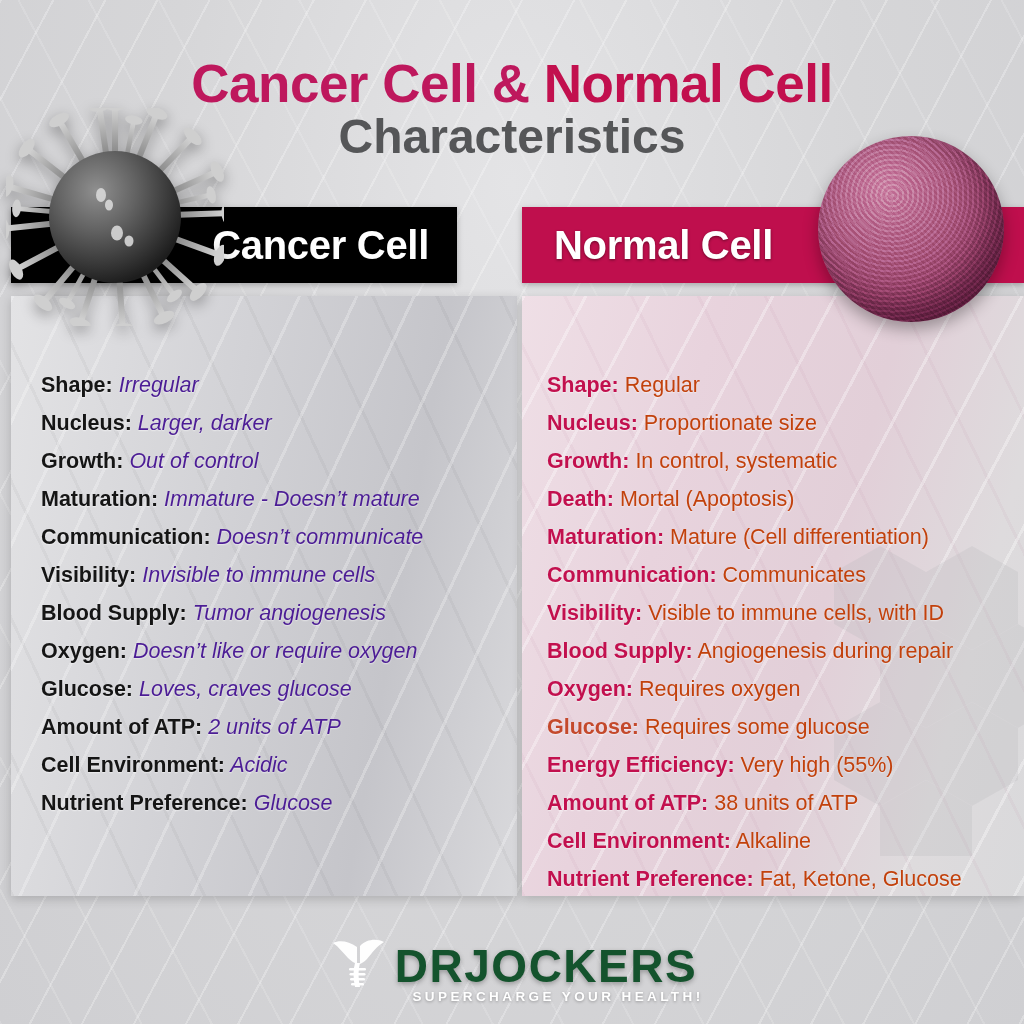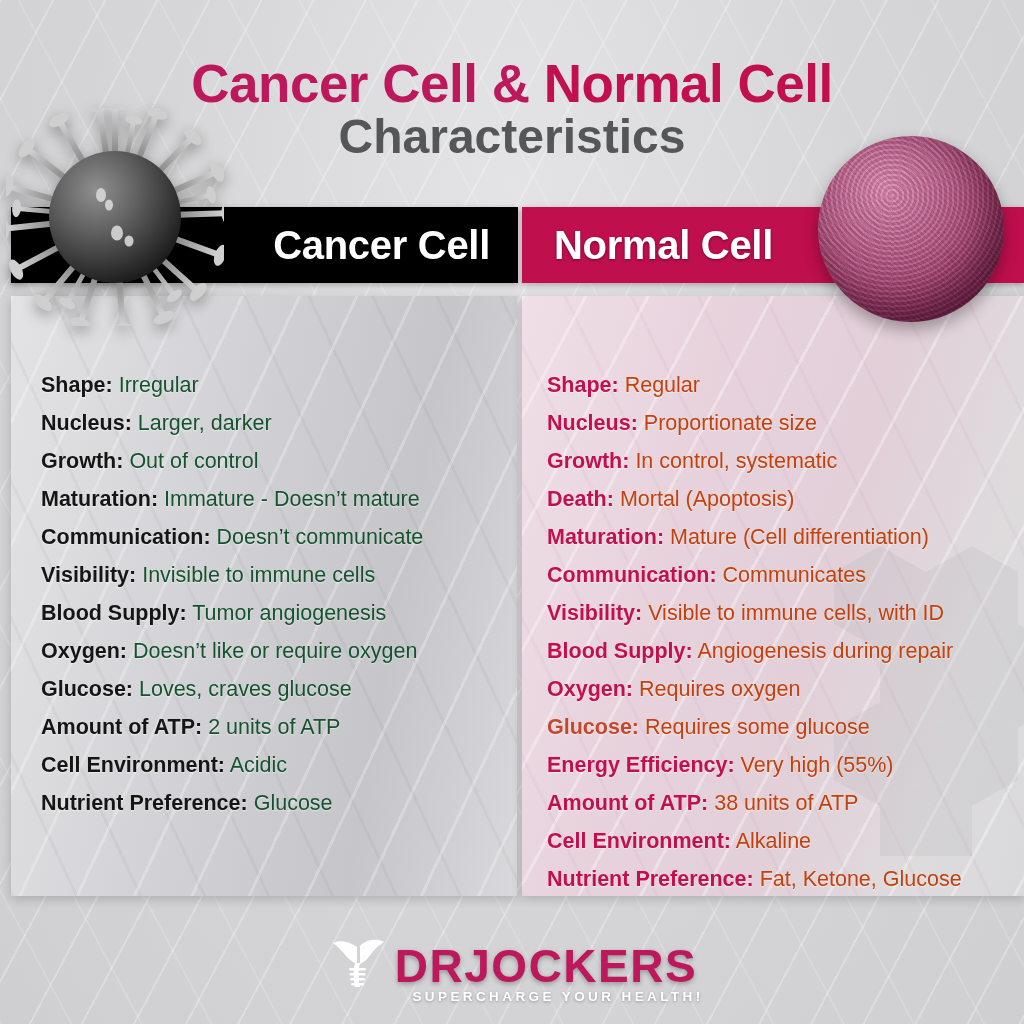--- a/index.html
+++ b/index.html
@@ -76,39 +76,39 @@
         rgba(0,0,0,0) 3px, rgba(0,0,0,0) 60px);
   }
   .panel-hex{position:absolute;right:-10px;bottom:40px;width:300px;height:330px;opacity:.45;}
 
   
   .hdr{
     position:absolute;top:207px;height:76px;z-index:5;
     display:flex;align-items:center;
     box-shadow:0 2px 6px rgba(0,0,0,.25);
   }
-  .hdr-left{left:11px;width:507px;background:#000;justify-content:flex-end;padding-right:28px;box-sizing:border-box;}
+  .hdr-left{left:11px;width:446px;background:#000;justify-content:flex-end;padding-right:28px;box-sizing:border-box;}
   .hdr-right{left:522px;width:502px;background:#bf0f4d;justify-content:flex-start;padding-left:32px;box-sizing:border-box;}
   .hdr-txt{
     color:#fff;font-size:40px;font-weight:700;letter-spacing:-.3px;
     text-shadow:0 1px 3px rgba(0,0,0,.45);
   }
 
   
   .list{position:absolute;z-index:4;}
   .list-left{left:41px;top:366px;width:470px;}
   .list-right{left:547px;top:366px;width:480px;}
   .row{
     height:38px;line-height:38px;white-space:nowrap;
     font-size:21.5px;
     text-shadow:0 1px 1.5px rgba(255,255,255,.55);
   }
   .lbl{font-weight:700;}
   .list-left .lbl{color:#151515;}
-  .list-left .val{color:#14532d;}
+  .list-left .val{color:#4c1d95;font-style:italic;}
   .list-right .lbl{color:#c2104e;}
   .list-right .val{color:#c2410c;}
   .list-right .row.accent-orange .lbl{color:#c4492c;}
   .val{font-weight:400;}
 
   
   .cell-cancer{
     position:absolute;left:6px;top:108px;width:218px;height:218px;z-index:7;
     filter:drop-shadow(0 5px 7px rgba(0,0,0,.35));
   }
@@ -132,21 +132,21 @@
     mix-blend-mode:overlay;
   }
 
   
   .footer{
     position:absolute;left:0;right:0;bottom:20px;z-index:8;
     display:flex;flex-direction:column;align-items:center;
   }
   .logo-row{display:flex;align-items:center;gap:6px;}
   .logo-word{
-    color:#be185d;font-size:46px;font-weight:700;letter-spacing:1.5px;
+    color:#14532d;font-size:46px;font-weight:700;letter-spacing:1.5px;
     text-shadow:0 2px 5px rgba(0,0,0,.30);
     font-family:"Liberation Sans","DejaVu Sans",sans-serif;
   }
   .logo-tag{
     color:#fff;font-size:13.5px;letter-spacing:3.4px;font-weight:600;
     margin-top:-6px;margin-left:92px;
     text-shadow:0 1px 3px rgba(0,0,0,.30);
   }
 </style>
 </head>

